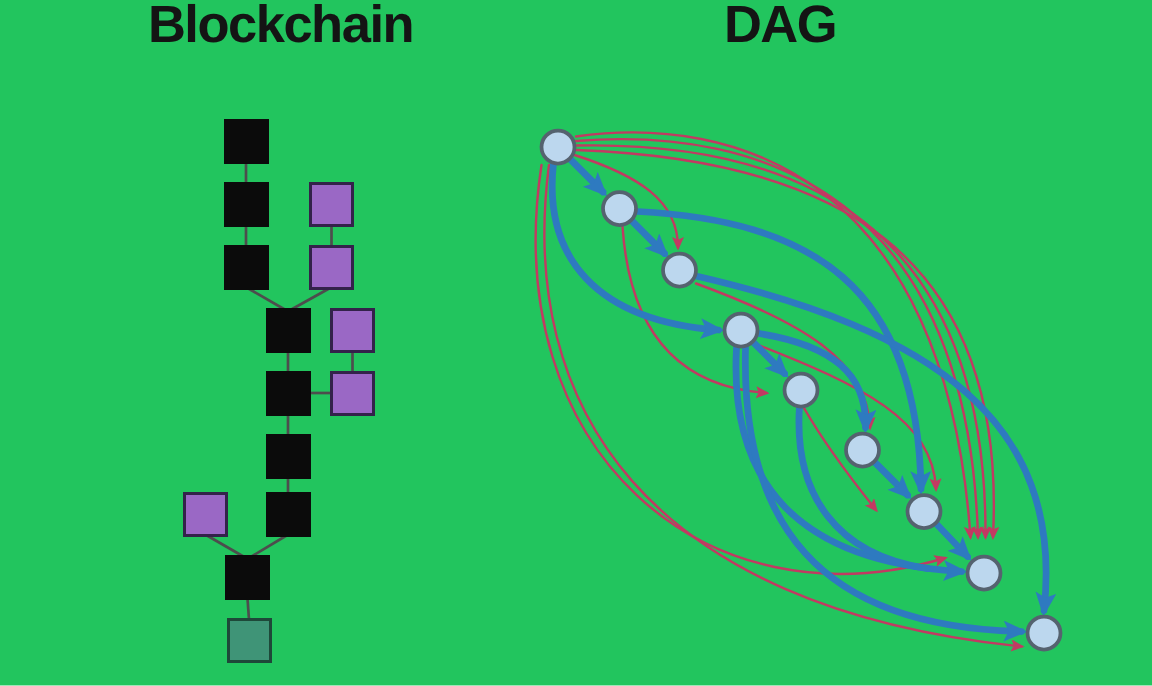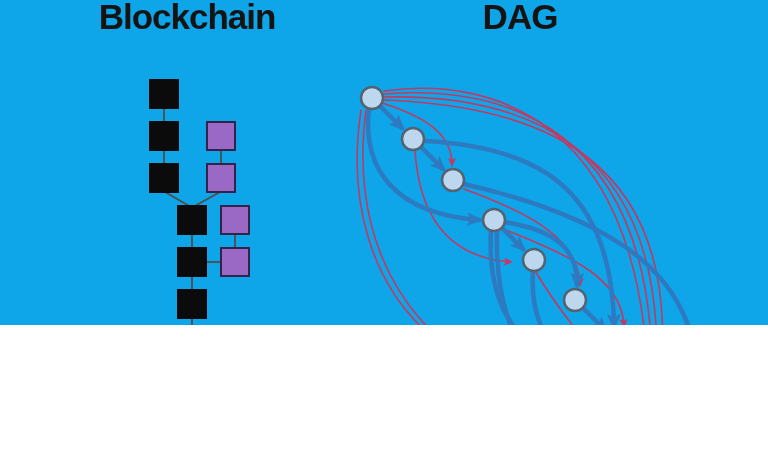--- a/index.html
+++ b/index.html
@@ -1,19 +1,19 @@
 <!DOCTYPE html>
 <html><head>
 <meta charset="utf-8">
 <style>
   html,body{margin:0;padding:0;background:#ffffff;}
   .canvas{
     position:relative;
-    width:768px;height:325px;
-    background:#0ea5e9;
+    width:768px;height:457px;
+    background:#22c55e;
     overflow:hidden;
     font-family:"Liberation Sans", sans-serif;
   }
   .title{
     position:absolute;
     top:-3px;
     transform:translateX(-50%);
     font-size:35px;
     font-weight:bold;
     letter-spacing:-1px;

